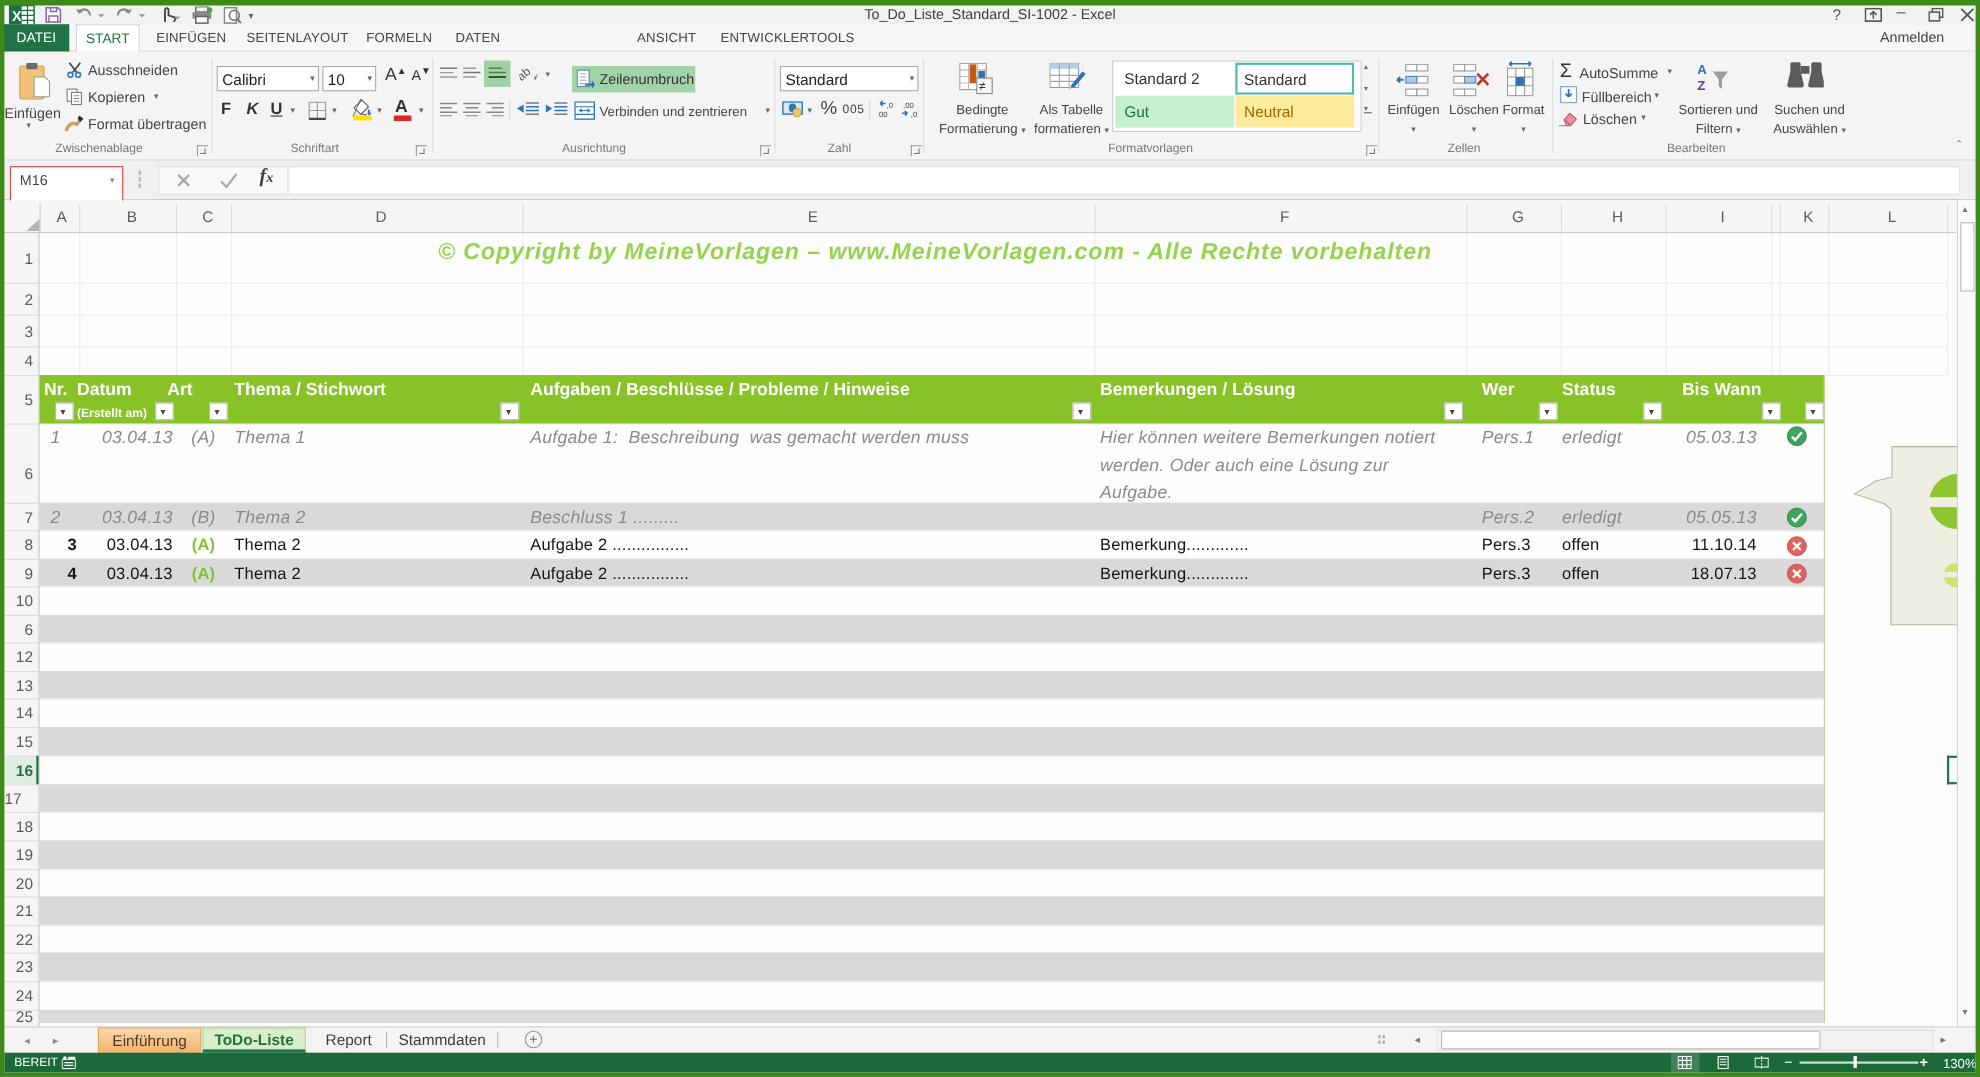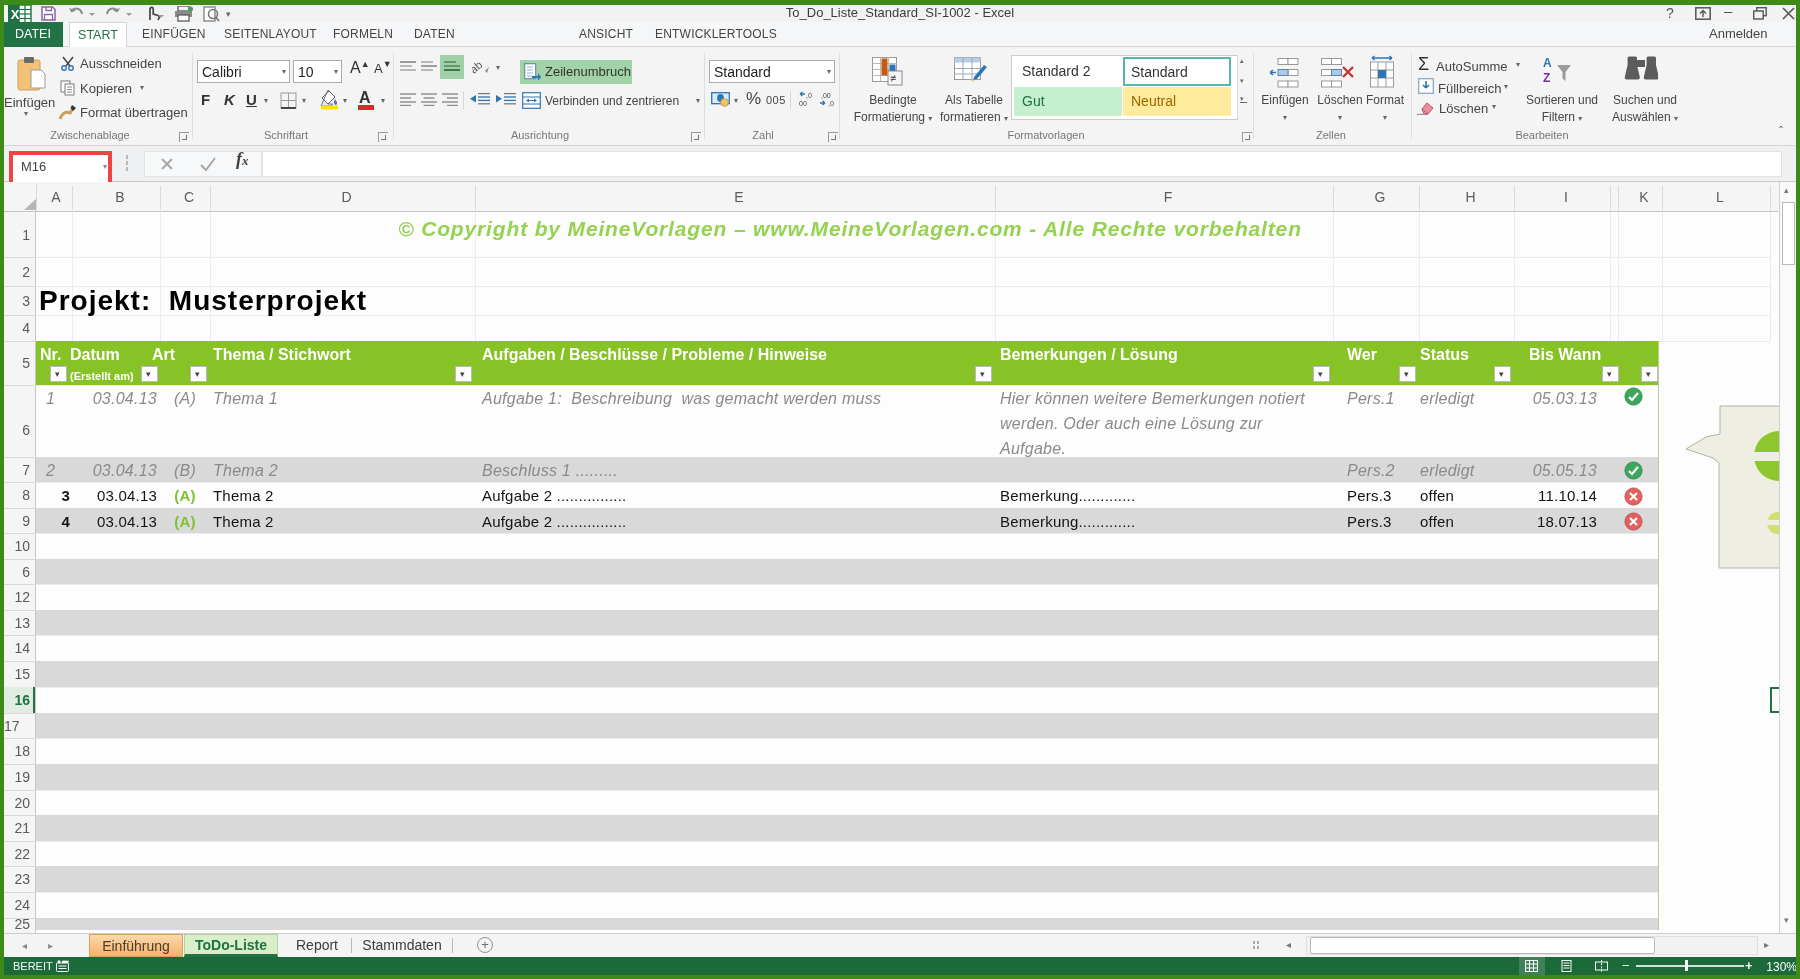--- a/index.html
+++ b/index.html
@@ -398,21 +398,21 @@
       <path d="M3.5 1.5 h8 a1.5 1.5 0 0 1 1.5 1.5 v7 l2.8 12 a2 2 0 0 1 -2 2.5 h-11 a2 2 0 0 1 -2 -2.5 l2.8-12 v-7 a1.5 1.5 0 0 1 1.5-1.5z" fill="#5c5c5c"></path>
       <path d="M22.5 1.5 h8 a1.5 1.5 0 0 1 1.5 1.5 v7 l2.8 12 a2 2 0 0 1 -2 2.5 h-11 a2 2 0 0 1 -2 -2.5 l2.8-12 v-7 a1.5 1.5 0 0 1 1.5-1.5z" fill="#5c5c5c"></path>
       <rect x="13" y="5" width="8" height="7" fill="#5c5c5c"></rect>
       <rect x="15" y="13" width="4" height="3" fill="#fff" opacity="0.25"></rect>
     </svg>
     <div class="rctr" style="left:1593px;top:46px;width:96px;">Suchen und</div>
     <div class="rctr" style="left:1593px;top:63px;width:96px;">Auswählen <span style="font-size:8px;color:#666;">▾</span></div>
     <div class="abs" style="left:1775px;top:78px;font-size:12px;color:#666;">ˆ</div>
   </div>
   <div class="abs" id="fbar">
-    <div class="abs" style="left:5px;top:5px;width:103px;height:40px;background:#fff;border:4px solid #ef4444;box-sizing:border-box;">
+    <div class="abs" style="left:5px;top:5px;width:103px;height:40px;background:#fff;border:1px solid #ef4444;box-sizing:border-box;">
       <div class="abs" style="left:8px;top:4px;font-size:13px;color:#444;">M16</div>
       <div class="abs" style="left:90px;top:7px;font-size:8px;color:#888;">▾</div>
     </div>
     <div class="abs" style="left:122px;top:9px;width:2px;height:4px;background:#b7b7b7;"></div>
     <div class="abs" style="left:122px;top:15px;width:2px;height:4px;background:#b7b7b7;"></div>
     <div class="abs" style="left:122px;top:21px;width:2px;height:4px;background:#b7b7b7;"></div>
     <div class="abs" style="left:140px;top:5px;width:118px;height:26px;background:#f7f8f9;border:1px solid #e2e2e2;box-sizing:border-box;"></div>
     <svg class="abs" style="left:156px;top:11px" width="14" height="14" viewBox="0 0 14 14">
         <path d="M2 2 L12 12 M12 2 L2 12" stroke="#a8a8a8" stroke-width="2"></path>
       </svg>
@@ -546,21 +546,20 @@
 <div class="abs" style="left:32px;top:347px;width:1622px;height:25px;background:#d9d9d9;"></div>
 <div class="abs" style="left:32px;top:398px;width:1622px;height:25px;background:#d9d9d9;"></div>
 <div class="abs" style="left:32px;top:449px;width:1622px;height:26px;background:#d9d9d9;"></div>
 <div class="abs" style="left:32px;top:501px;width:1622px;height:25px;background:#d9d9d9;"></div>
 <div class="abs" style="left:32px;top:552px;width:1622px;height:26px;background:#d9d9d9;"></div>
 <div class="abs" style="left:32px;top:603px;width:1622px;height:26px;background:#d9d9d9;"></div>
 <div class="abs" style="left:32px;top:654px;width:1622px;height:26px;background:#d9d9d9;"></div>
 <div class="abs" style="left:32px;top:706px;width:1622px;height:12px;background:#d9d9d9;"></div>
 <div class="abs" style="left:1654px;top:129px;width:1px;height:589px;background:#bccf8e;"></div>
 <div class="abs" style="left:0;top:5px;width:1692px;text-align:center;font-size:21px;font-weight:bold;letter-spacing:0.85px;color:#95d24f;font-style:italic;">© Copyright by MeineVorlagen – www.MeineVorlagen.com - Alle Rechte vorbehalten</div>
-<div class="abs" style="left:35px;top:73px;font-size:28px;font-weight:bold;color:#000;letter-spacing:1px;">Projekt:&nbsp; Musterprojekt</div>
 <div class="abs" style="left:32px;top:129px;width:1622px;height:44px;background:#87c226;"></div>
 <div class="abs" style="left:36px;top:134px;font-size:16px;font-weight:bold;color:#fff;white-space:nowrap;">Nr.</div>
 <div class="abs" style="left:66px;top:134px;font-size:16px;font-weight:bold;color:#fff;white-space:nowrap;">Datum</div>
 <div class="abs" style="left:148px;top:134px;font-size:16px;font-weight:bold;color:#fff;white-space:nowrap;">Art</div>
 <div class="abs" style="left:209px;top:134px;font-size:16px;font-weight:bold;color:#fff;white-space:nowrap;">Thema / Stichwort</div>
 <div class="abs" style="left:478px;top:134px;font-size:16px;font-weight:bold;color:#fff;white-space:nowrap;">Aufgaben / Beschlüsse / Probleme / Hinweise</div>
 <div class="abs" style="left:996px;top:134px;font-size:16px;font-weight:bold;color:#fff;white-space:nowrap;">Bemerkungen / Lösung</div>
 <div class="abs" style="left:1343px;top:134px;font-size:16px;font-weight:bold;color:#fff;white-space:nowrap;">Wer</div>
 <div class="abs" style="left:1416px;top:134px;font-size:16px;font-weight:bold;color:#fff;white-space:nowrap;">Status</div>
 <div class="abs" style="left:1525px;top:134px;font-size:16px;font-weight:bold;color:#fff;white-space:nowrap;">Bis Wann</div>

